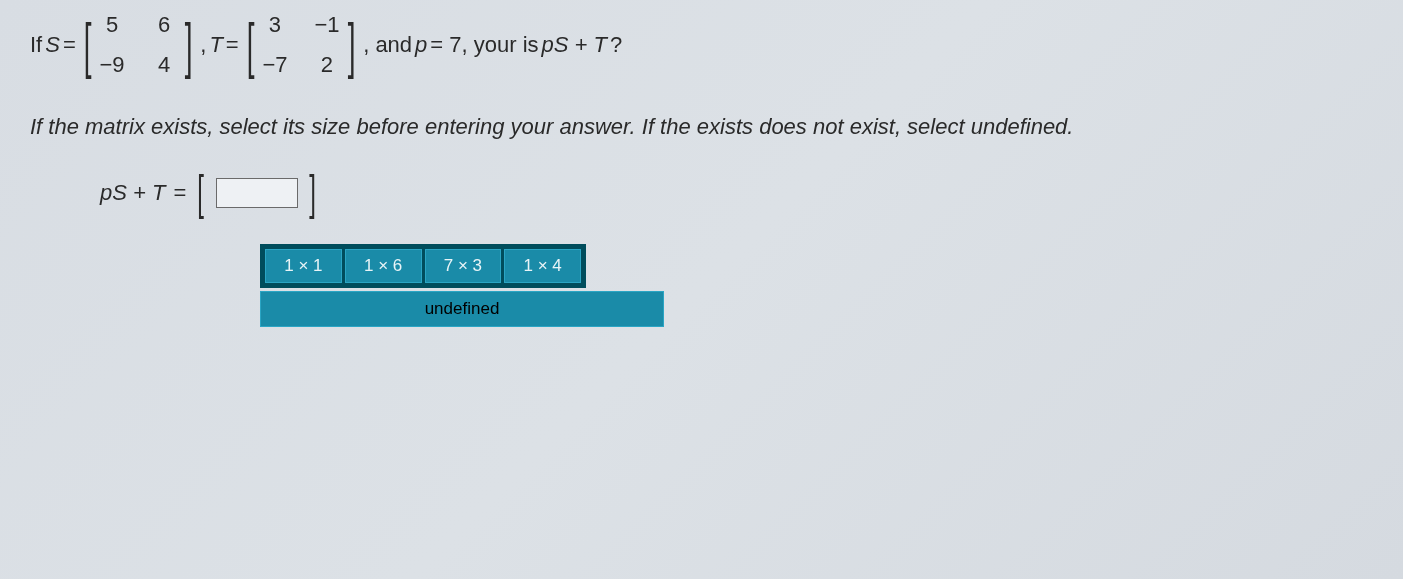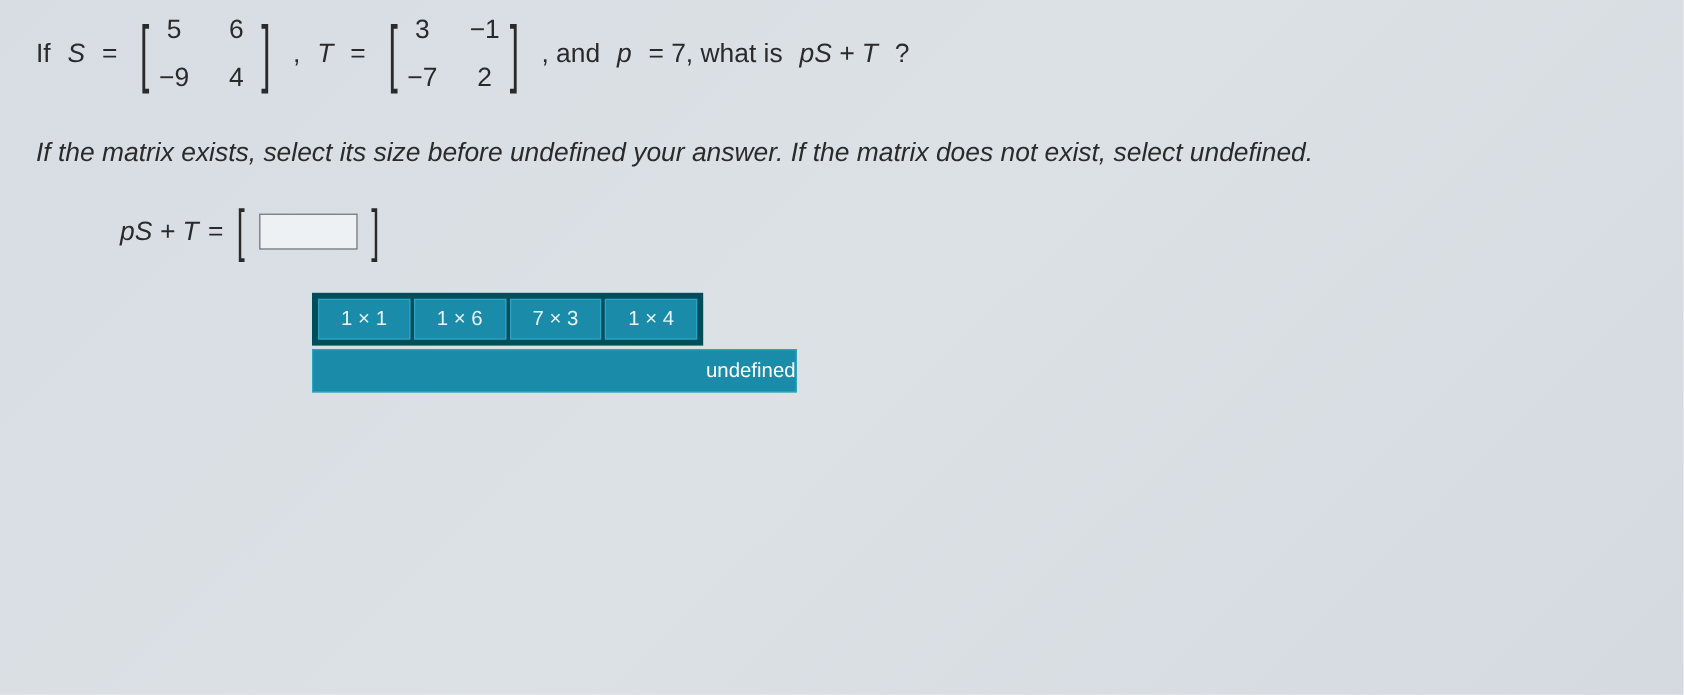--- a/index.html
+++ b/index.html
@@ -8,21 +8,21 @@
       background: linear-gradient(135deg, #d8dde3 0%, #dce1e6 50%, #d5dae0 100%);
       width: 1403px;
       height: 579px;
       padding: 8px 30px;
       color: #2a2a2a;
       font-size: 22px;
     }
     .question-line1 {
       display: flex;
       align-items: center;
-      gap: 14px;
+      gap: 3px;
       margin-bottom: 28px;
     }
     .matrix-wrapper {
       display: inline-flex;
       align-items: center;
     }
     .bracket {
       font-size: 62px;
       font-weight: 100;
       line-height: 0.85;
@@ -85,22 +85,22 @@
       text-align: center;
       font-size: 17px;
       padding: 6px 0;
       width: 98px;
       cursor: pointer;
       border: 1px solid #2aa5c4;
     }
     .undefined-btn {
       margin-top: 3px;
       background: #1a8ba8;
-      color: #ffffff;
-      text-align: right;
+      color: #000000;
+      text-align: center;
       font-size: 17px;
       padding: 7px 0;
       width: 404px;
       cursor: pointer;
       border: 1px solid #2aa5c4;
     }
   </style>
 </head>
 <body>
 
@@ -126,26 +126,26 @@
     <span class="matrix-grid">
       <span>3</span>
       <span>−1</span>
       <span>−7</span>
       <span>2</span>
     </span>
     <span class="bracket">]</span>
   </span>
   <span>, and </span>
   <span class="italic">p</span>
-  <span> = 7, what is </span>
+  <span> = 7, your is </span>
   <span class="italic">pS + T</span>
   <span>?</span>
 </div>
 
-<div class="instructions">If the matrix exists, select its size before undefined your answer. If the matrix does not exist, select undefined.</div>
+<div class="instructions">If the matrix exists, select its size before entering your answer. If the exists does not exist, select undefined.</div>
 
 <div class="answer-line">
   <span class="italic">pS + T</span>
   <span> = </span>
   <span class="answer-bracket">[</span>
   <input type="text" class="answer-input" style="">
   <span class="answer-bracket">]</span>
 </div>
 
 <div class="size-selector">

